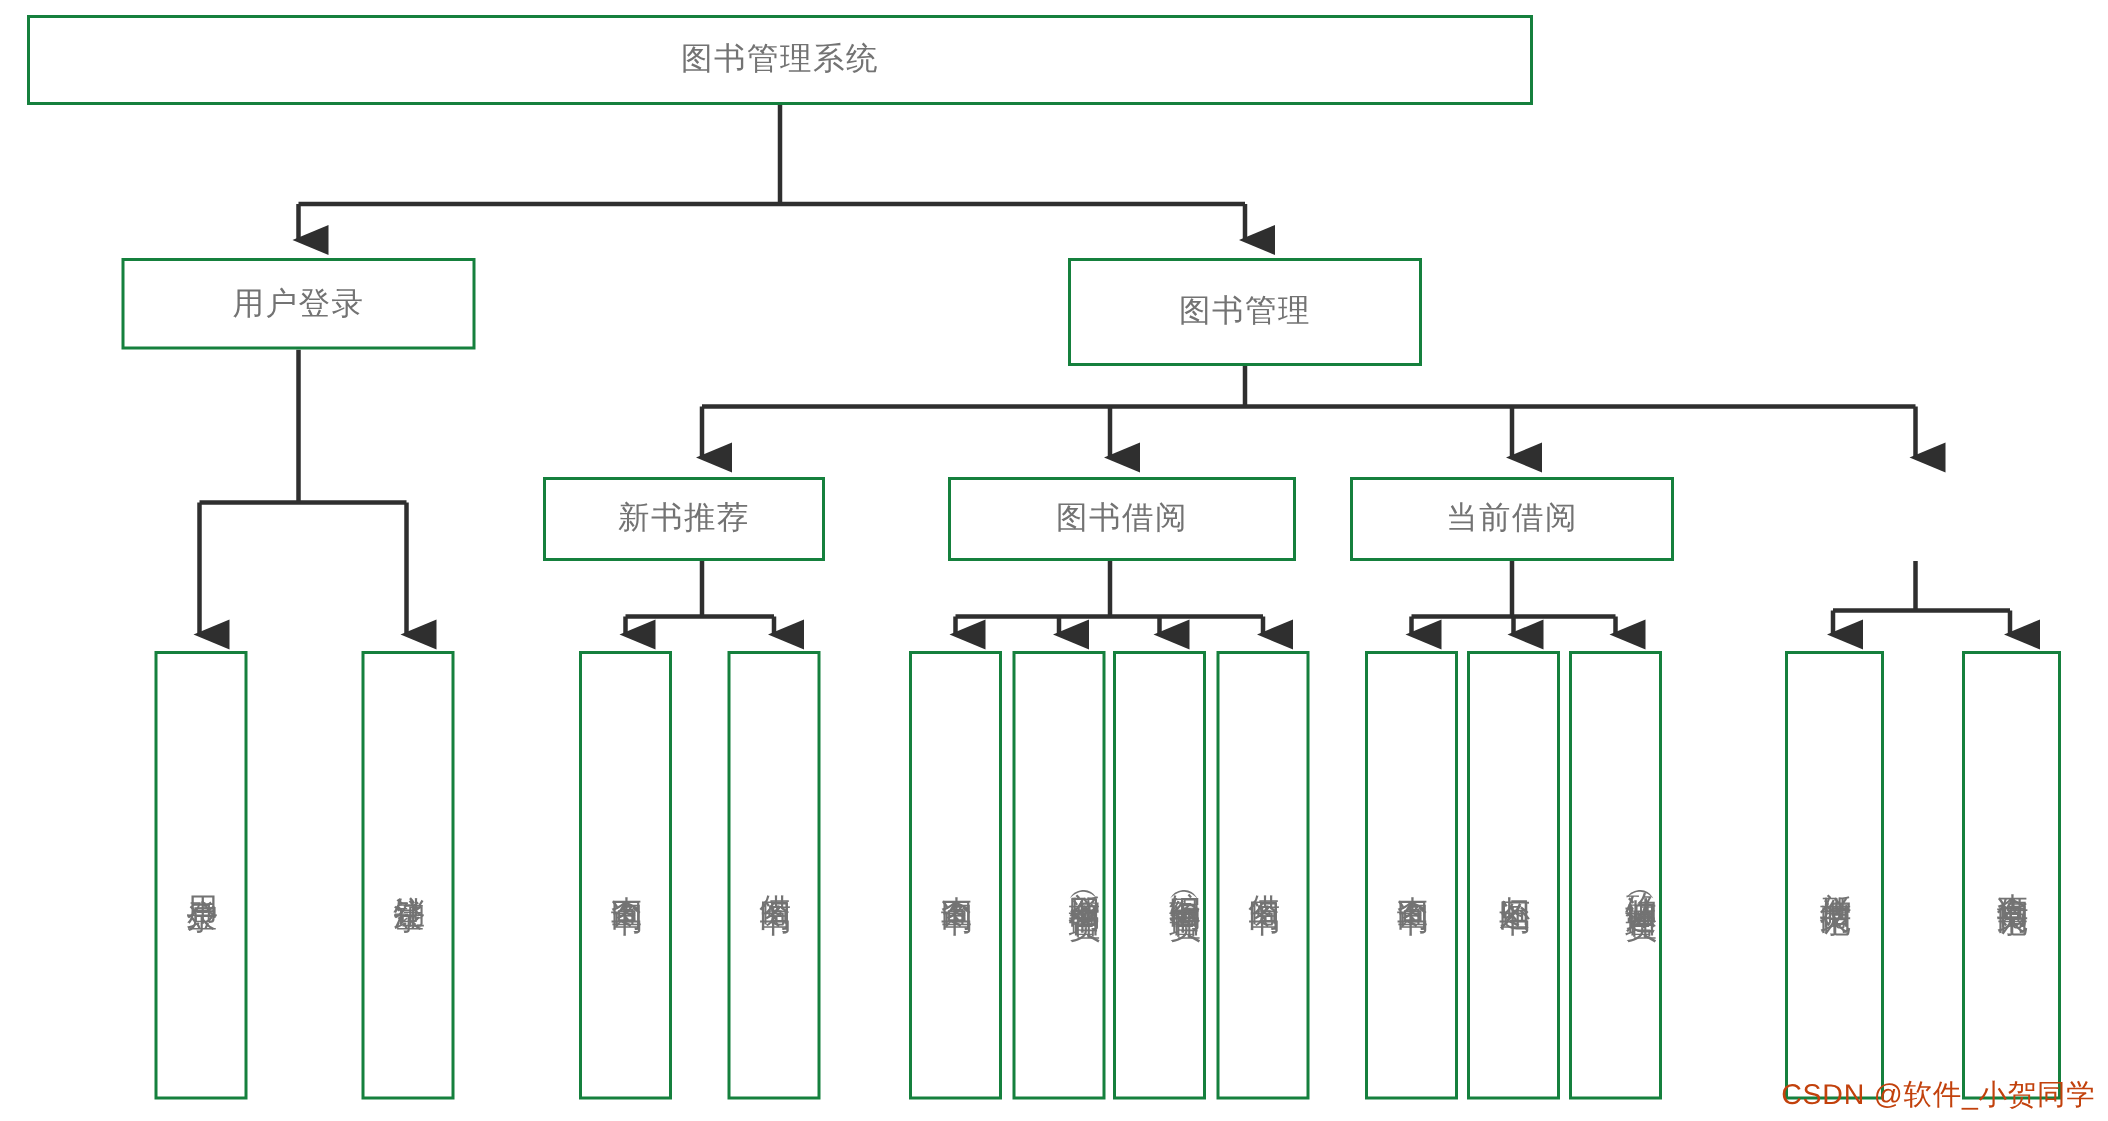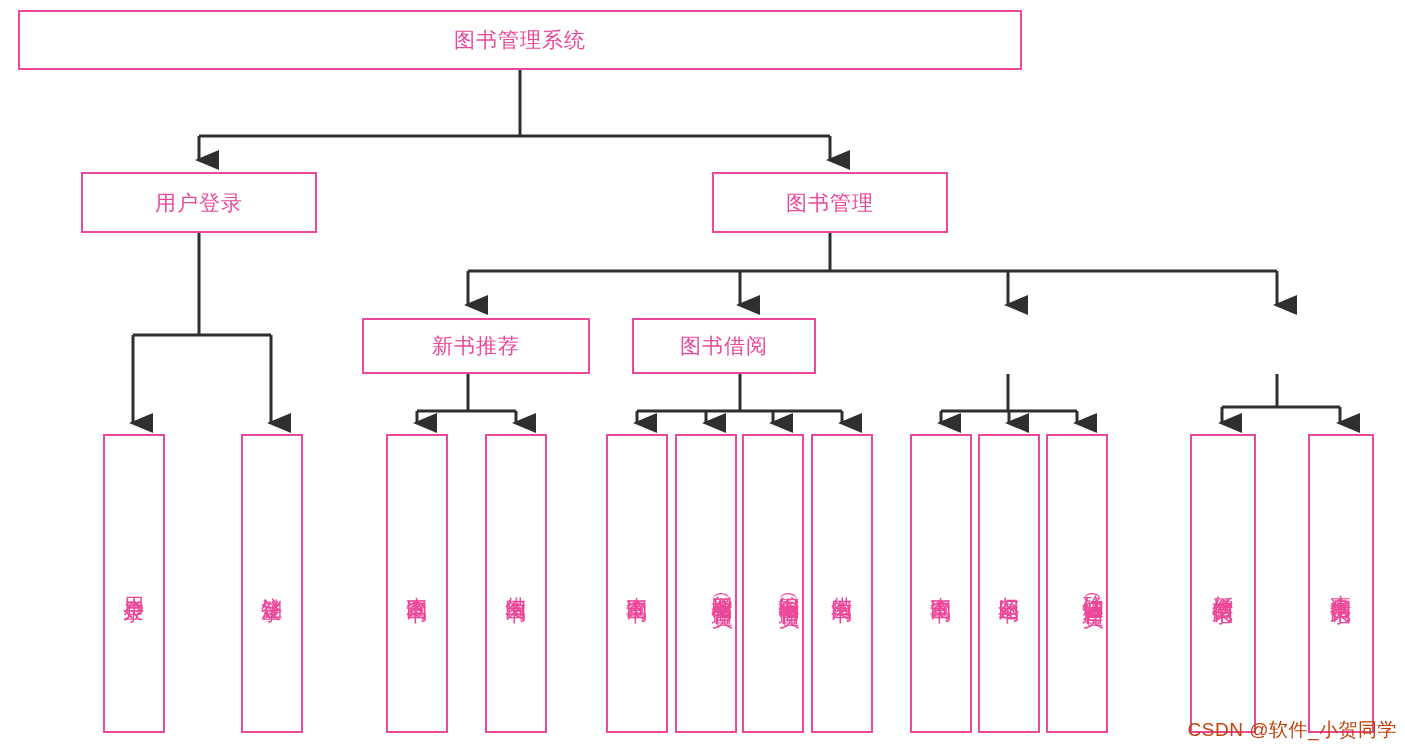--- a/index.html
+++ b/index.html
@@ -21,26 +21,26 @@
     position: absolute;
     left: 0;
     top: 0;
     width: 1405px;
     height: 747px;
     pointer-events: none;
   }
   .node {
     position: absolute;
     box-sizing: border-box;
-    border: 2px solid #ec4899;
+    border: 2px solid #15803d;
     background: #ffffff;
     display: flex;
     align-items: center;
     justify-content: center;
-    color: #ec4899;
+    color: #737373;
     line-height: 1.22;
   }
   .node.horiz {
     font-size: 21px;
     letter-spacing: 1px;
   }
   .node.vert {
     writing-mode: vertical-rl;
     text-orientation: upright;
     font-size: 21px;
@@ -123,29 +123,32 @@
     </g>
   </svg>
 
   <div class="node horiz" style="left:18px; top:10px; width:1004px; height:60px;">
     <span class="node-label">图书管理系统</span>
   </div>
 
   <div class="node horiz" style="left:81px; top:172px; width:236px; height:61px;">
     <span class="node-label">用户登录</span>
   </div>
-  <div class="node horiz" style="left:712px; top:172px; width:236px; height:61px;">
+  <div class="node horiz" style="left:712px; top:172px; width:236px; height:72px;">
     <span class="node-label">图书管理</span>
   </div>
 
-  <div class="node horiz" style="left:362px; top:318px; width:228px; height:56px;">
+  <div class="node horiz" style="left:362px; top:318px; width:188px; height:56px;">
     <span class="node-label">新书推荐</span>
   </div>
-  <div class="node horiz" style="left:632px; top:318px; width:184px; height:56px;">
+  <div class="node horiz" style="left:632px; top:318px; width:232px; height:56px;">
     <span class="node-label">图书借阅</span>
+  </div>
+  <div class="node horiz" style="left:900px; top:318px; width:216px; height:56px;">
+    <span class="node-label">当前借阅</span>
   </div>
 
   <div class="node vert mid" style="left:103px; top:434px; width:62px; height:299px;">
     <span class="node-label">用户登录</span>
   </div>
   <div class="node vert mid" style="left:241px; top:434px; width:62px; height:299px;">
     <span class="node-label">注销登录</span>
   </div>
 
   <div class="node vert mid" style="left:386px; top:434px; width:62px; height:299px;">

